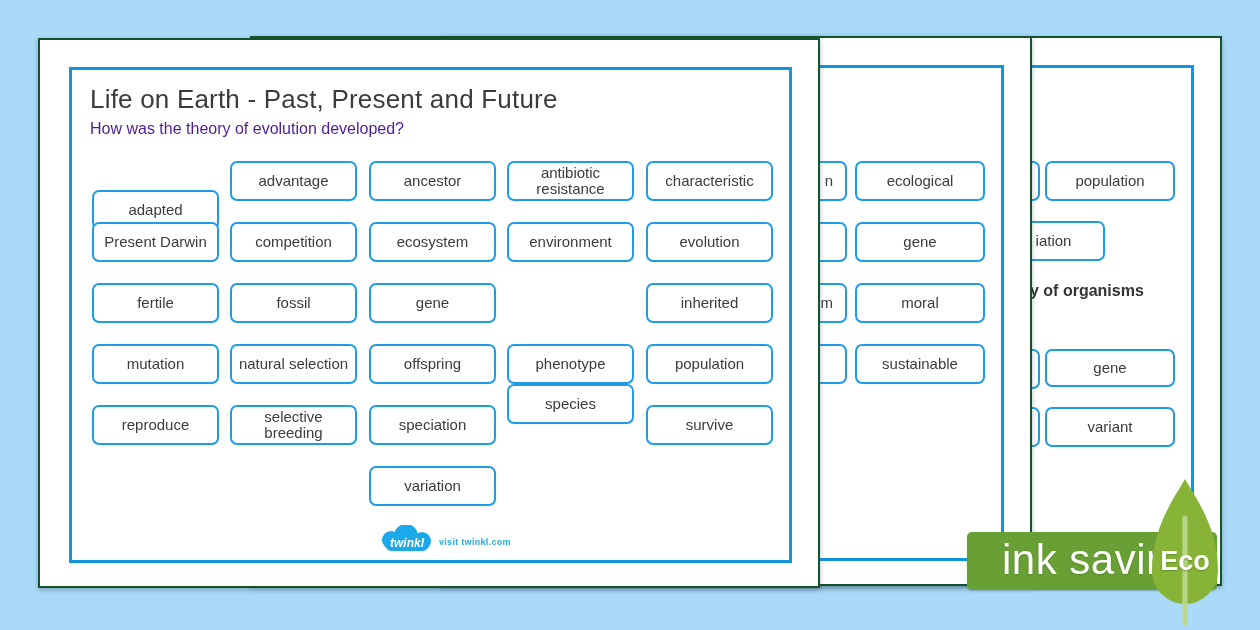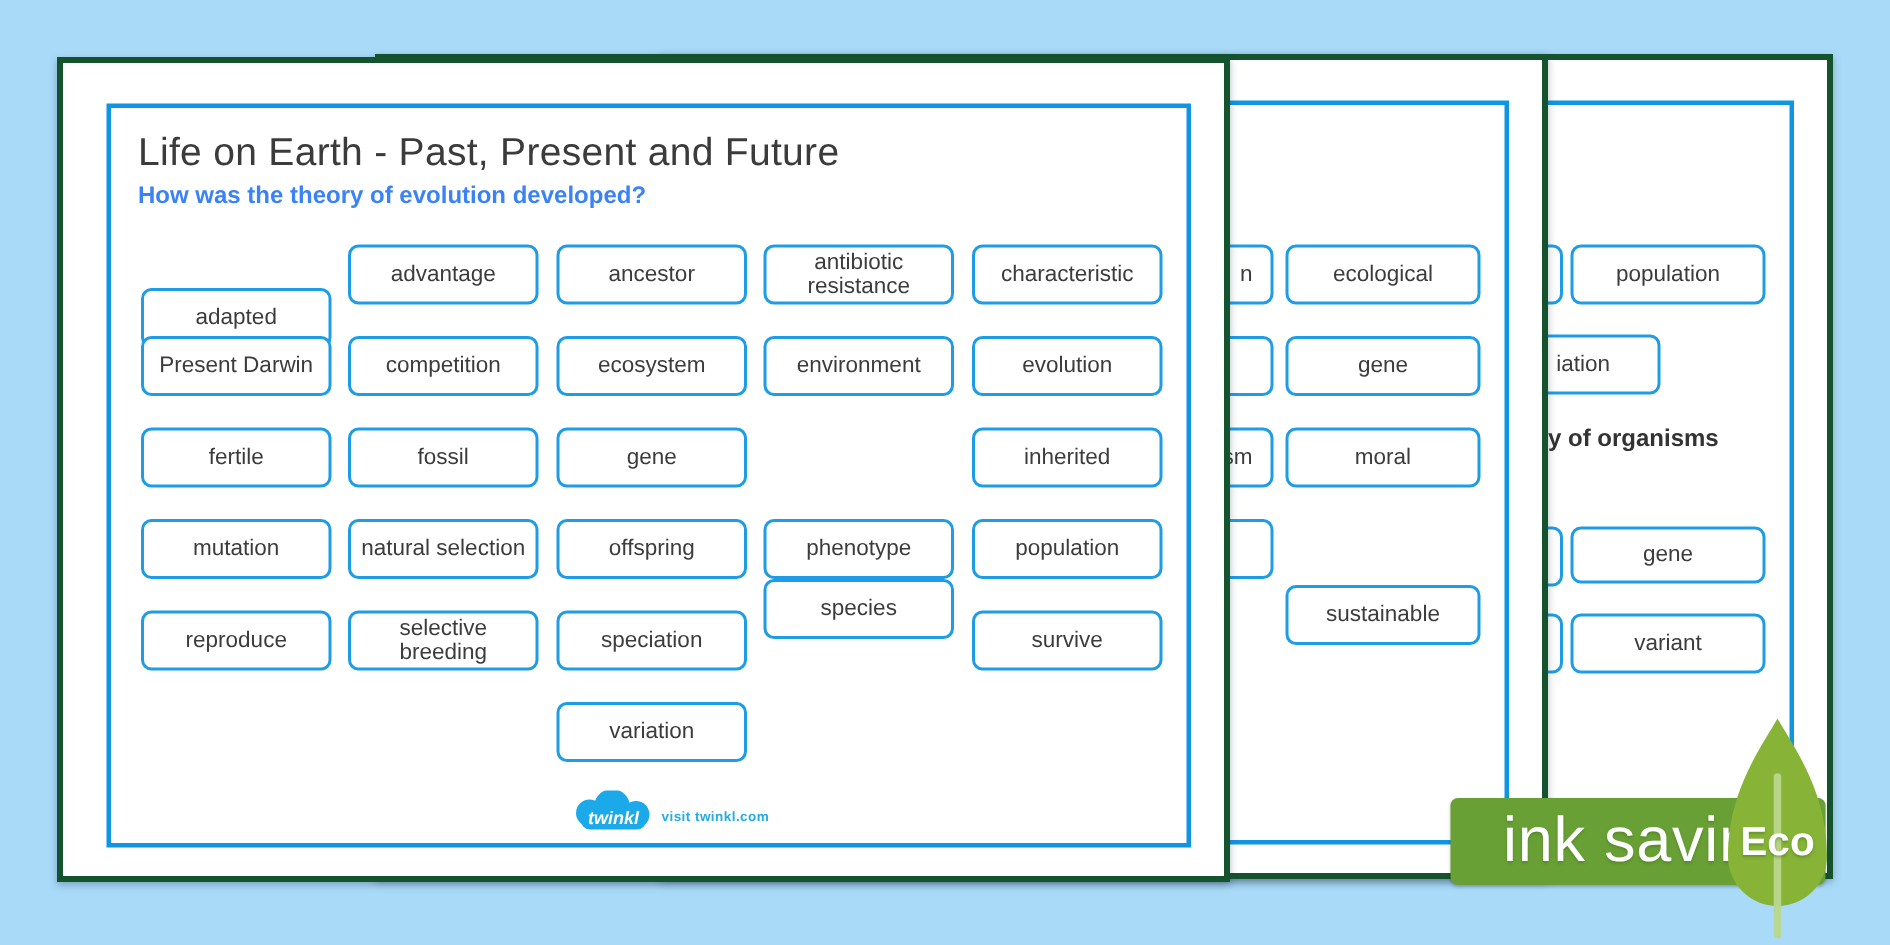--- a/index.html
+++ b/index.html
@@ -3,38 +3,38 @@
 <meta charset="utf-8">
 <style>
   html,body{margin:0;padding:0;}
   body{
     width:1260px;height:630px;position:relative;overflow:hidden;
     background:#a9dbf8;
     font-family:"Liberation Sans", sans-serif;
   }
   .page{
     position:absolute;width:782px;height:550px;background:#ffffff;
-    border:4px solid #14532d;
+    border:2px solid #14532d;
     box-shadow:0 2px 5px rgba(40,60,80,.35);
     box-sizing:border-box;
   }
   .page1{left:38px;top:38px;z-index:3;}
   .page2{left:250px;top:36px;z-index:2;}
   .page3{left:440px;top:36px;z-index:1;}
   .frame{
     position:absolute;left:29px;top:27px;width:717px;height:490px;
     border:3px solid #1095e2;
   }
   .doc-title{
     position:absolute;left:50px;top:44px;width:660px;
     font-size:26px;color:#3b3b3b;letter-spacing:.2px;
   }
   .doc-subtitle{
     position:absolute;left:50px;top:80px;width:660px;
-    font-size:16px;font-weight:bold;color:#3b82f6;
+    font-size:16px;font-weight:normal;color:#4c1d95;
   }
   .wbox{
     position:absolute;box-sizing:border-box;width:127px;height:40px;
     background:#fff;border:2px solid #1e9de6;border-radius:7px;
     display:flex;align-items:center;justify-content:center;
     text-align:center;font-size:15px;line-height:1.08;color:#3c3c3c;
     padding:2px 4px;
   }
   .frag{justify-content:flex-end;padding-right:12px;}
   .heading-frag{
@@ -110,21 +110,21 @@
   <div class="wbox frag" style="left:468px;top:245px;">
       <span>sm</span>
     </div>
   <div class="wbox" style="left:603px;top:245px;width:130px;">
       <span>moral</span>
     </div>
 
   <div class="wbox frag" style="left:468px;top:306px;">
       <span></span>
     </div>
-  <div class="wbox" style="left:603px;top:306px;width:130px;margin-top:44px;">
+  <div class="wbox" style="left:603px;top:306px;width:130px;">
       <span>sustainable</span>
     </div>
 </div>
 
 <div class="page page1">
   <div class="frame"></div>
 
   <div class="doc-title">Life on Earth - Past, Present and Future</div>
   <div class="doc-subtitle">How was the theory of evolution developed?</div>
 

